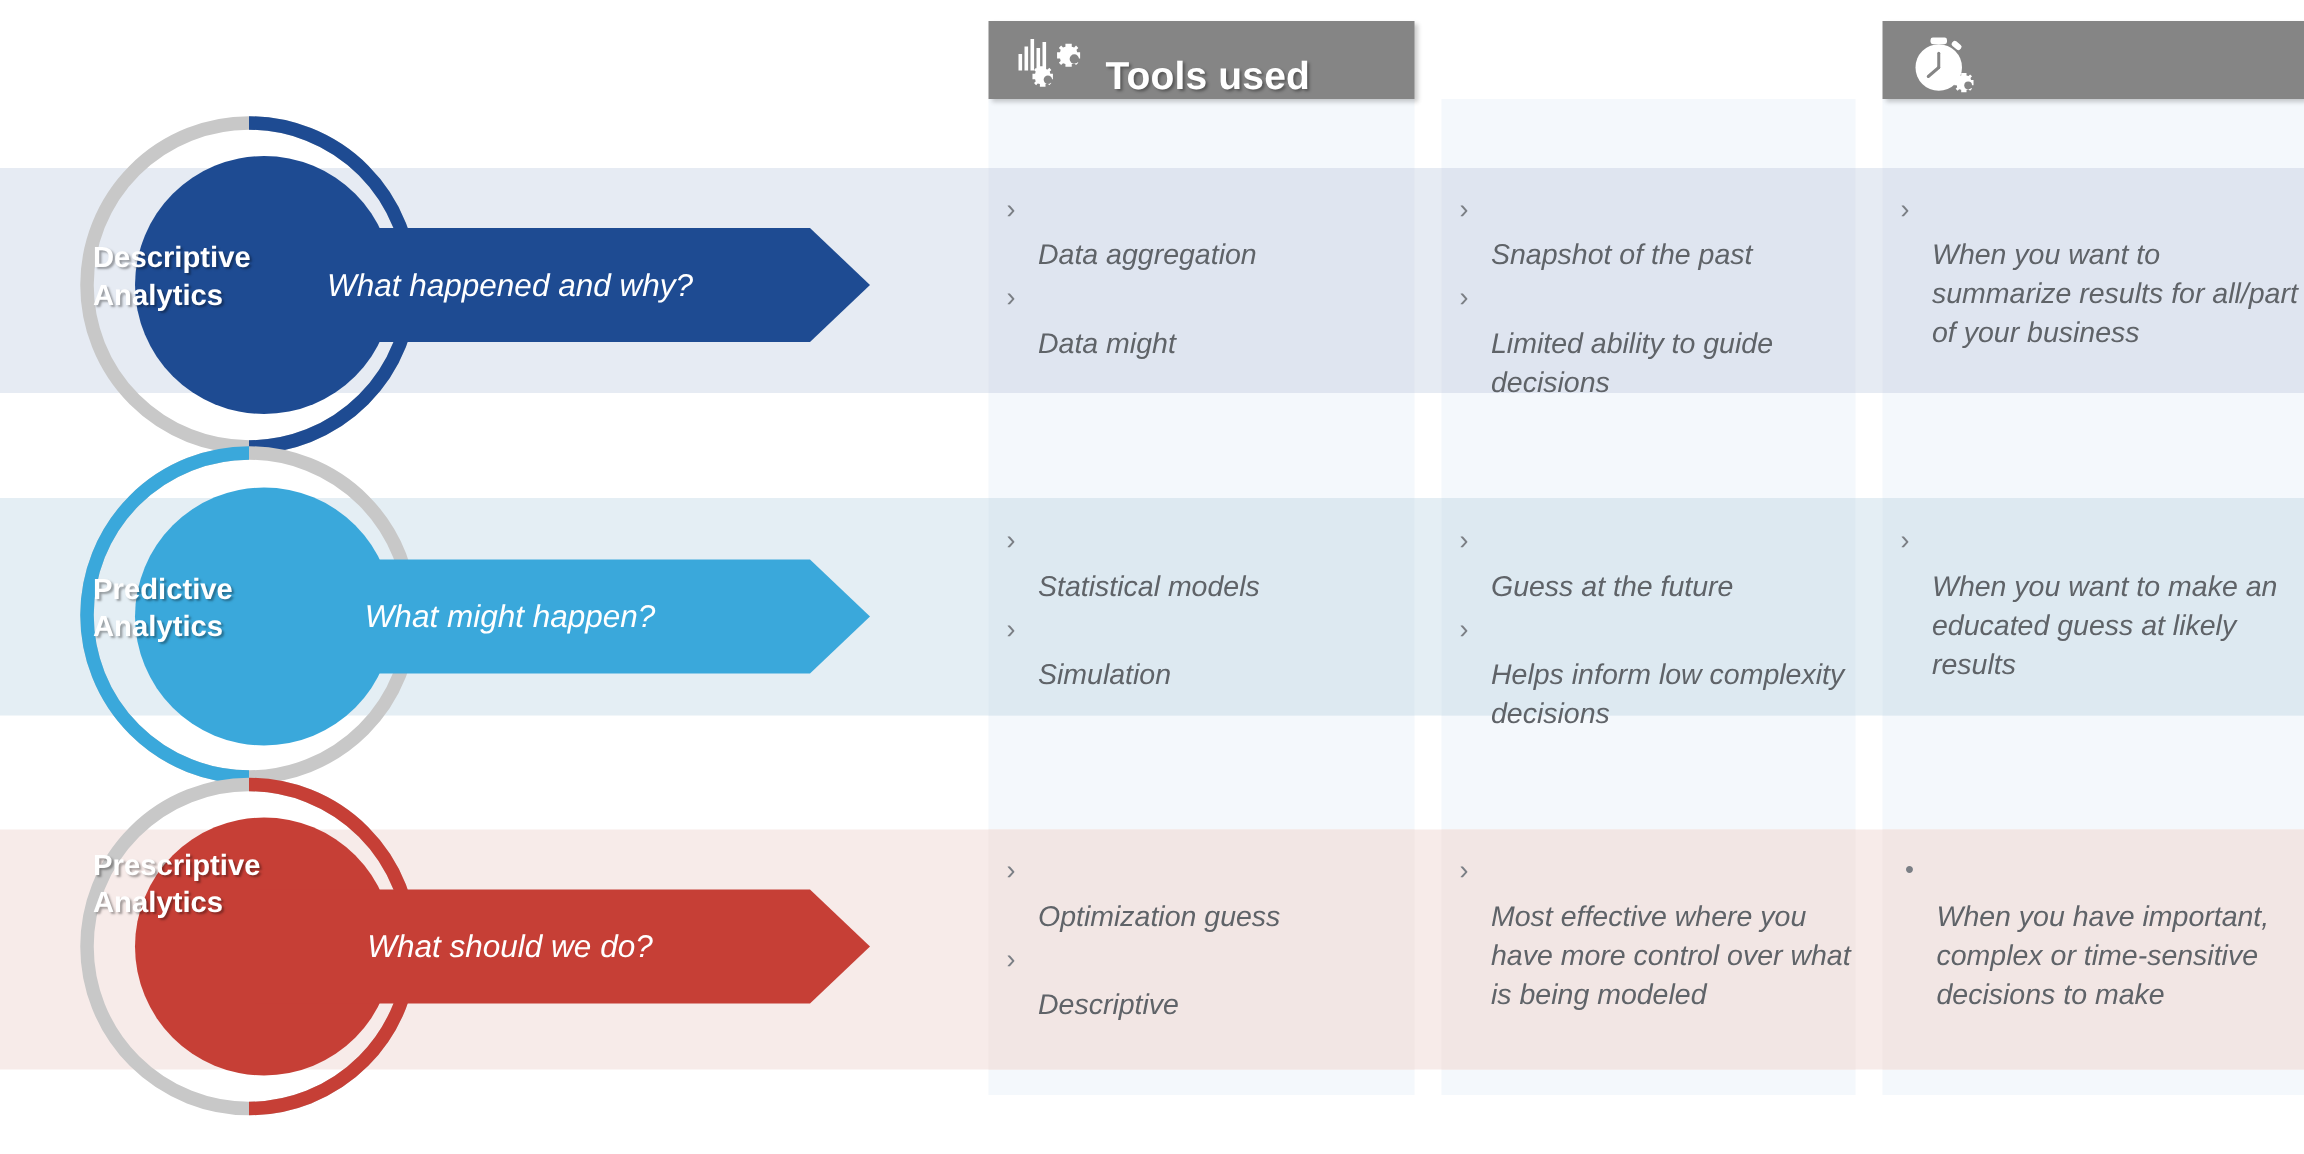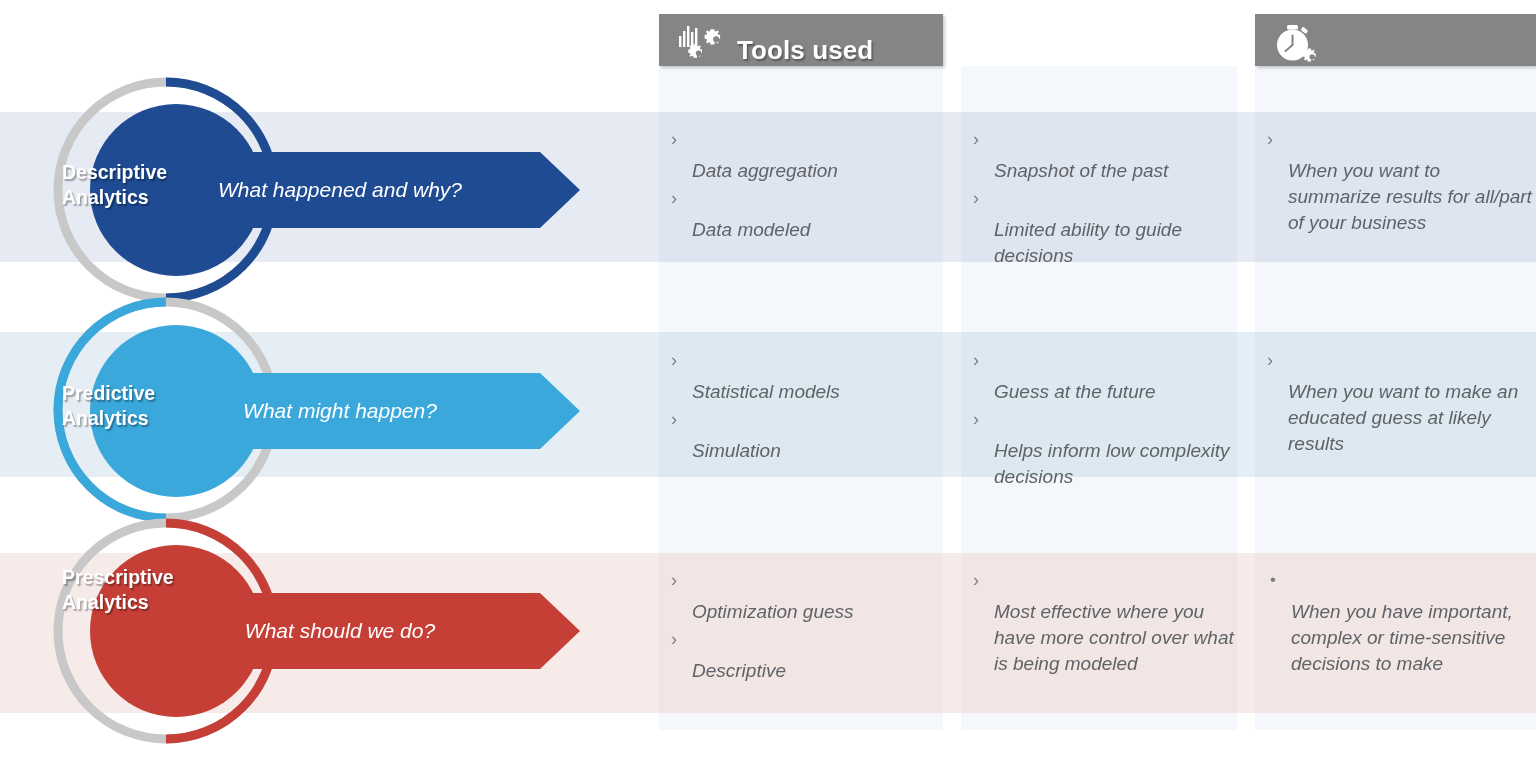--- a/index.html
+++ b/index.html
@@ -280,21 +280,21 @@
     </div>
   </div>
 
   <div class="cell x0 y0">
       <div class="bullet-row">
         <span class="bullet-mark">›</span>
         <span class="bullet-text">Data aggregation</span>
       </div>
       <div class="bullet-row">
         <span class="bullet-mark">›</span>
-        <span class="bullet-text">Data modeled</span>
+        <span class="bullet-text">Data might</span>
       </div>
     </div>
   <div class="cell x1 y0">
       <div class="bullet-row">
         <span class="bullet-mark">›</span>
         <span class="bullet-text">Snapshot of the past</span>
       </div>
       <div class="bullet-row">
         <span class="bullet-mark">›</span>
         <span class="bullet-text">Limited ability to guide decisions</span>

